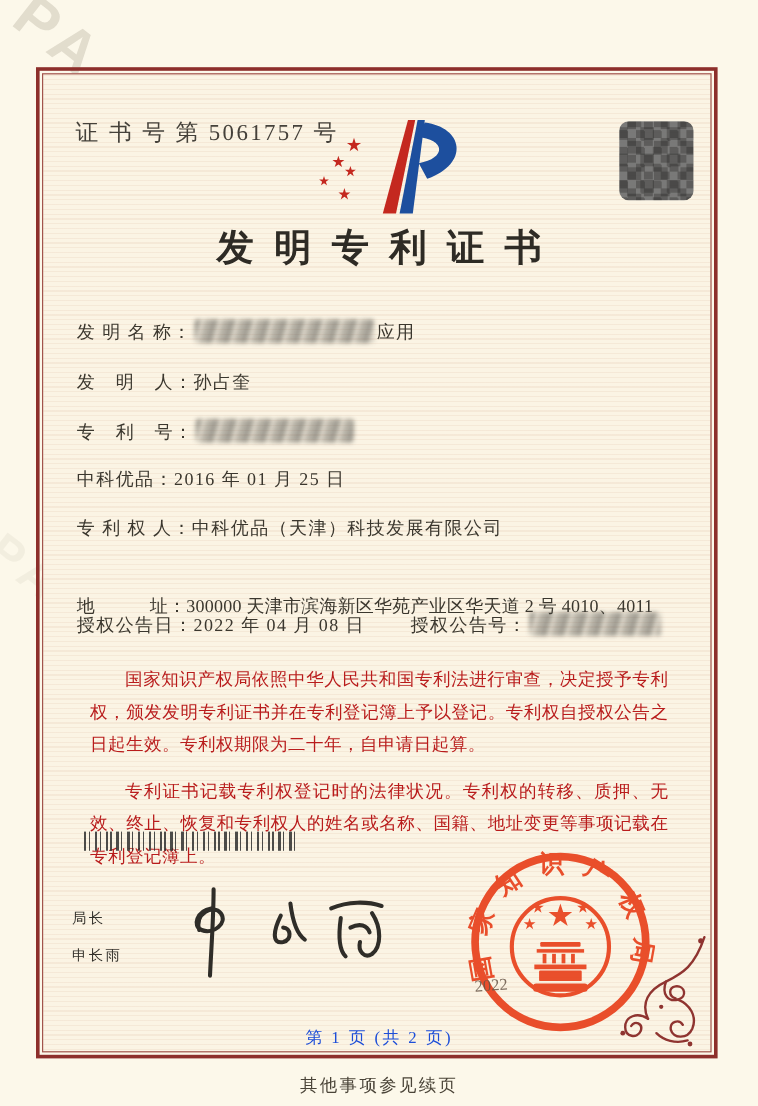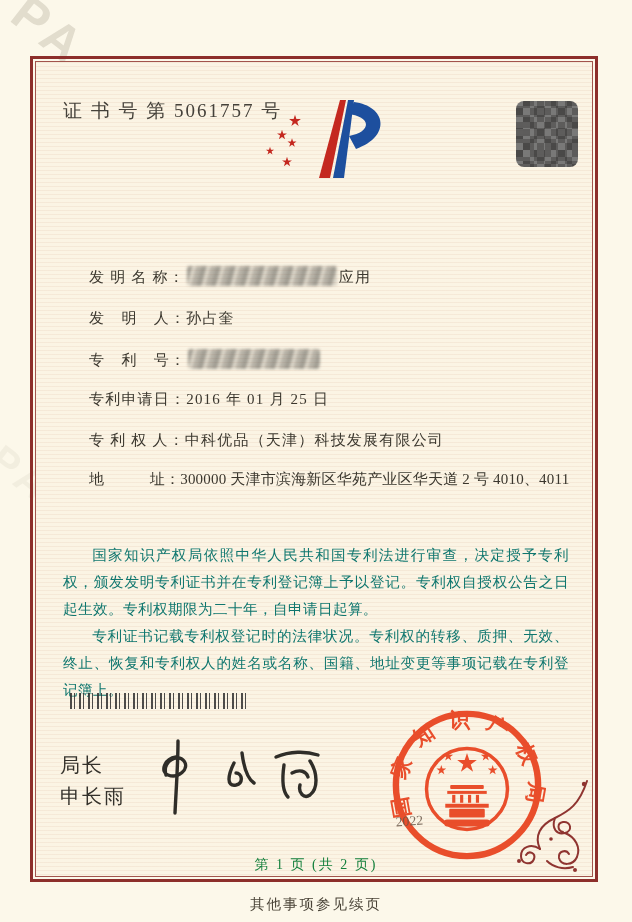--- a/index.html
+++ b/index.html
@@ -43,41 +43,41 @@
       repeating-conic-gradient(#6b6b6b 0% 25%, #9c9c9c 0% 50%) 0 0/14px 14px,
       repeating-conic-gradient(#7e7e7e 0% 25%, #b4b4b4 0% 50%) 7px 5px/22px 22px;
     background-blend-mode:multiply;
     filter:blur(.6px) contrast(.92);opacity:.92;
   }
   .title{
     position:absolute;left:0;top:186px;width:100%;text-align:center;
     font-size:31px;font-weight:bold;color:#2e2b25;
     letter-spacing:17px;text-indent:17px;
   }
-  .row{position:absolute;left:64px;font-size:15px;letter-spacing:1.2px;white-space:nowrap;color:#3b372e;margin-left:25px;}
+  .row{position:absolute;left:64px;font-size:15px;letter-spacing:1.2px;white-space:nowrap;color:#3b372e;}
   .row-tight{letter-spacing:0.2px;}
   .redact{
     display:inline-block;height:20px;border-radius:3px;vertical-align:-4px;margin:0 2px;
     background:repeating-linear-gradient(105deg,
       rgba(70,70,66,.62) 0 5px, rgba(132,130,124,.34) 5px 9px, rgba(96,94,88,.55) 9px 14px);
     filter:blur(1.6px);opacity:.8;
   }
   .gap2{display:inline-block;width:38px;}
   .paras{position:absolute;left:62px;top:541px;width:508px;text-align:justify;}
-  .paras p{margin:1px;text-indent:2em;font-size:14.6px;line-height:26.8px;color:#0f766e;letter-spacing:0.4px;}
+  .paras p{margin:13px;text-indent:2em;font-size:14.6px;line-height:26.8px;color:#b91c1c;letter-spacing:0.4px;}
   .barcode{
     position:absolute;left:70px;top:693px;width:178px;height:16px;opacity:.85;
     background:repeating-linear-gradient(90deg,
       #2e2e2e 0 2px, transparent 2px 4px, #2e2e2e 4px 5px, transparent 5px 9px,
       #2e2e2e 9px 11px, transparent 11px 13px, #2e2e2e 13px 14px, transparent 14px 18px);
   }
-  .director{position:absolute;left:60px;top:750px;font-size:20px;line-height:31px;color:#34312b;letter-spacing:2px;}
+  .director{position:absolute;left:60px;top:750px;font-size:12px;line-height:31px;color:#34312b;letter-spacing:2px;}
   .sig{position:absolute;left:148px;top:735px;}
   .seal{position:absolute;left:388px;top:706px;opacity:.93;}
-  .pageno{position:absolute;left:0;top:856px;width:100%;text-align:center;font-size:14px;letter-spacing:2px;color:#15803d;}
+  .pageno{position:absolute;left:0;top:856px;width:100%;text-align:center;font-size:14px;letter-spacing:2px;color:#1d4ed8;}
   .footnote{position:absolute;left:0;top:895px;width:100%;text-align:center;font-size:14.5px;letter-spacing:2px;color:#4a4438;}
 </style>
 </head>
 <body>
 
 <div class="page">
 
   <div class="wm wm-tl">PA</div>
   <div class="wm wm-mid">CNIPA</div>
   <div class="wm wm-low">CNIPA</div>
@@ -119,45 +119,49 @@
         <use href="#st" x="-6.5" y="-6.5" width="13" height="13" transform="translate(33,31)"></use>
         <use href="#st" x="-5.5" y="-5.5" width="11" height="11" transform="translate(20,45)"></use>
         <use href="#st" x="-4.5" y="-4.5" width="9" height="9" transform="translate(8,61)"></use>
         <use href="#st" x="-5" y="-5" width="10" height="10" transform="translate(30,53)"></use>
         <use href="#st" x="-5.5" y="-5.5" width="11" height="11" transform="translate(25,72)"></use>
       </g>
     </svg>
 
     <div class="qr"></div>
 
+    <div class="title">发明专利证书</div>
 
     <div class="row" style="top:266px">
       <span>发 明 名 称：</span><span class="redact" style="width:150px"></span><span>应用</span>
     </div>
 
     <div class="row" style="top:349px">
       <span>专　利　号：</span><span class="redact" style="width:132px"></span>
     </div>
 
     <div class="row" style="top:309px">
       <span>发　明　人：</span><span>孙占奎</span>
     </div>
 
     <div class="row" style="top:390px">
-      <span>专利申请日：</span><span>2016 年 01 月 25 日</span>
+      <span>中科优品：</span><span>2016 年 01 月 25 日</span>
     </div>
 
     <div class="row" style="top:431px">
       <span>专 利 权 人：</span><span>中科优品（天津）科技发展有限公司</span>
     </div>
 
-    <div class="row row-tight" style="top:470px">
+    <div class="row row-tight" style="top:496px">
       <span>地　　　址：</span><span>300000  天津市滨海新区华苑产业区华天道 2 号 4010、4011</span>
     </div>
 
+    <div class="row" style="top:510px">
+      <span>授权公告日：</span><span>2022 年 04 月 08 日</span><span class="gap2"></span><span>授权公告号：</span><span class="redact" style="width:110px"></span>
+    </div>
 
     <div class="paras">
       <p>国家知识产权局依照中华人民共和国专利法进行审查，决定授予专利权，颁发发明专利证书并在专利登记簿上予以登记。专利权自授权公告之日起生效。专利权期限为二十年，自申请日起算。</p>
       <p>专利证书记载专利权登记时的法律状况。专利权的转移、质押、无效、终止、恢复和专利权人的姓名或名称、国籍、地址变更等事项记载在专利登记簿上。</p>
     </div>
 
     <div class="barcode"></div>
 
     <div class="director">
       <div>局长</div>

